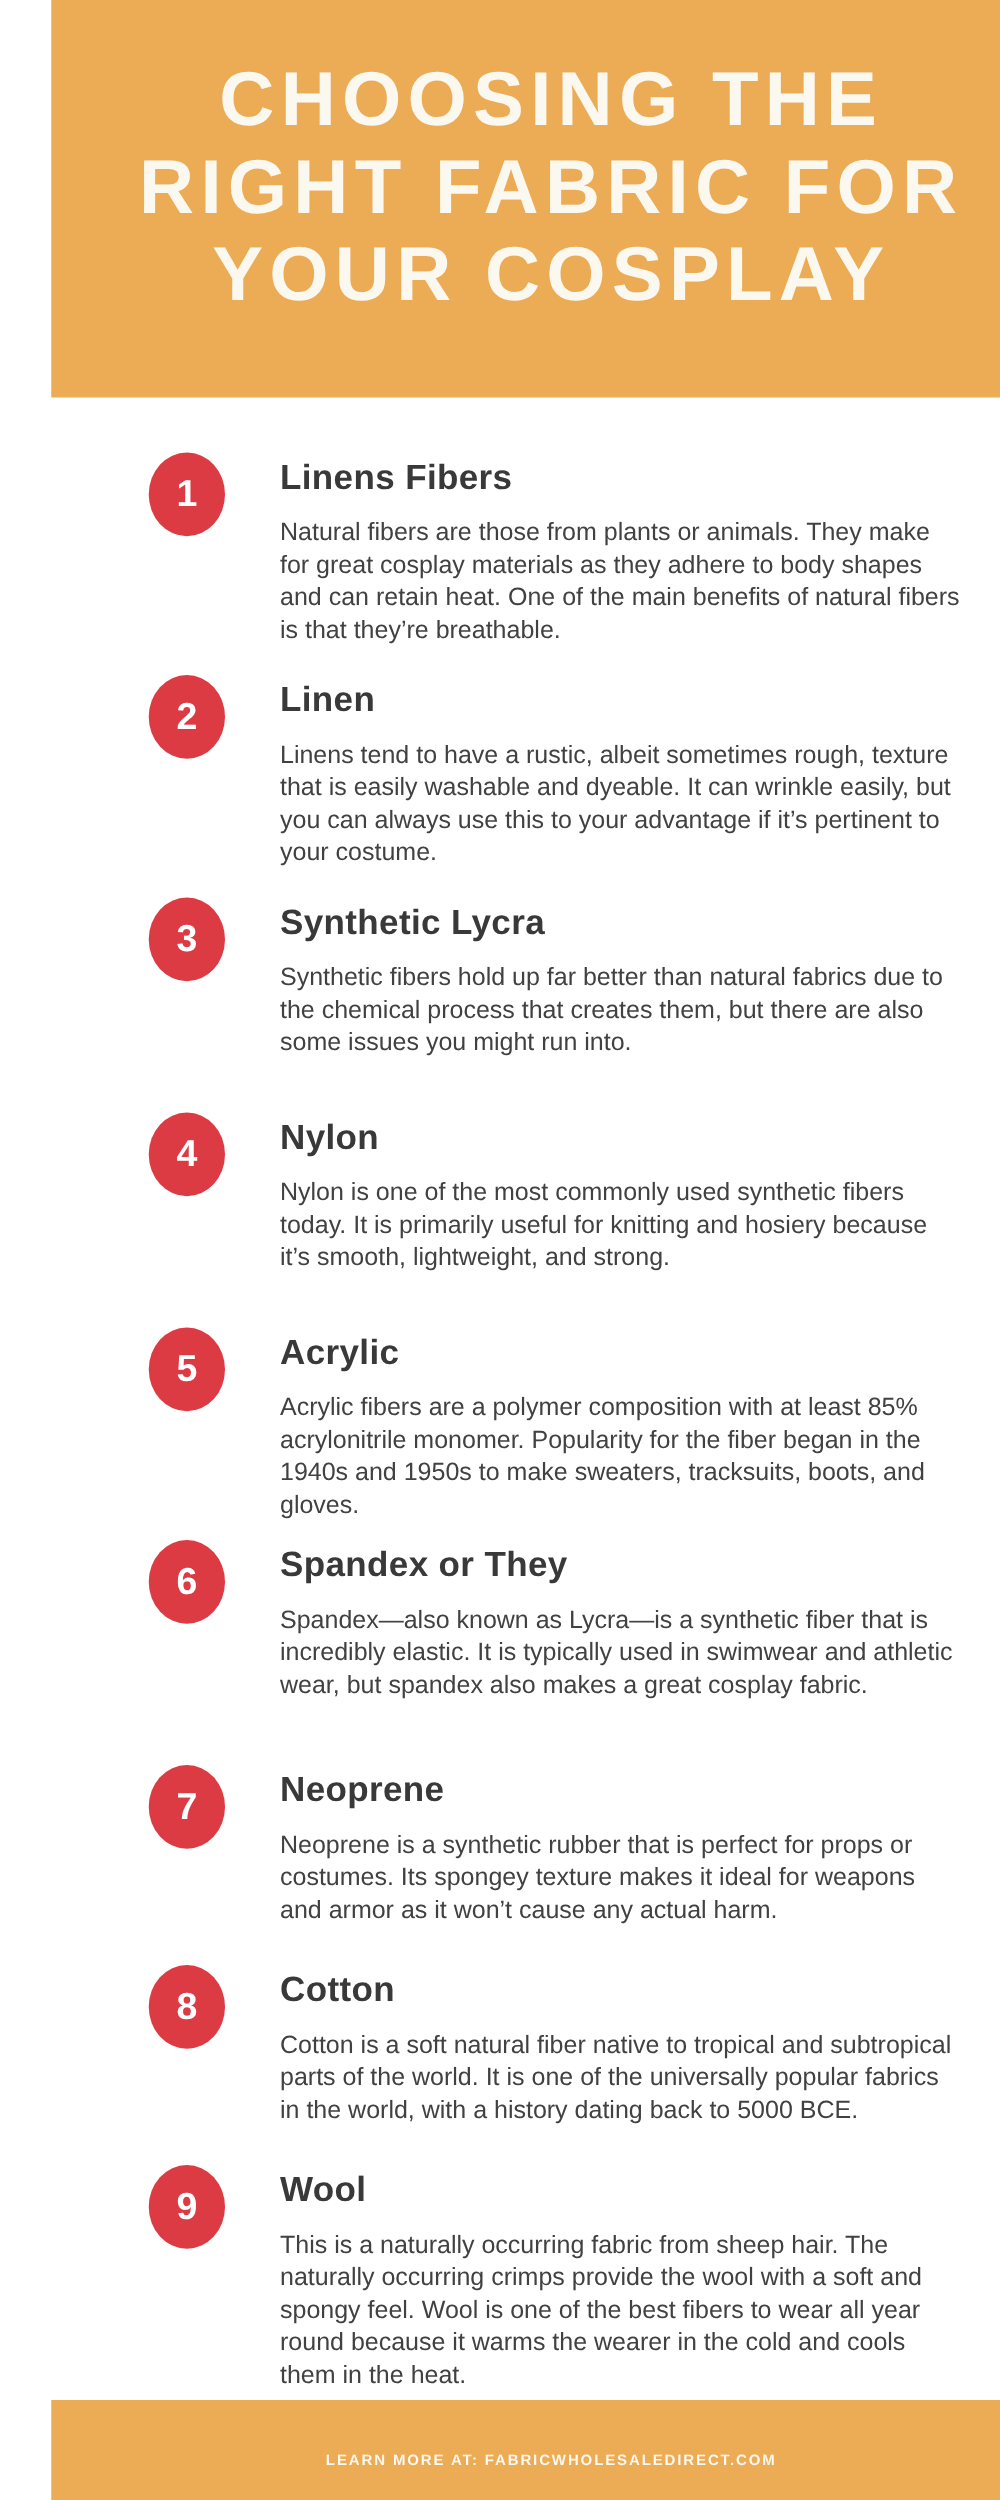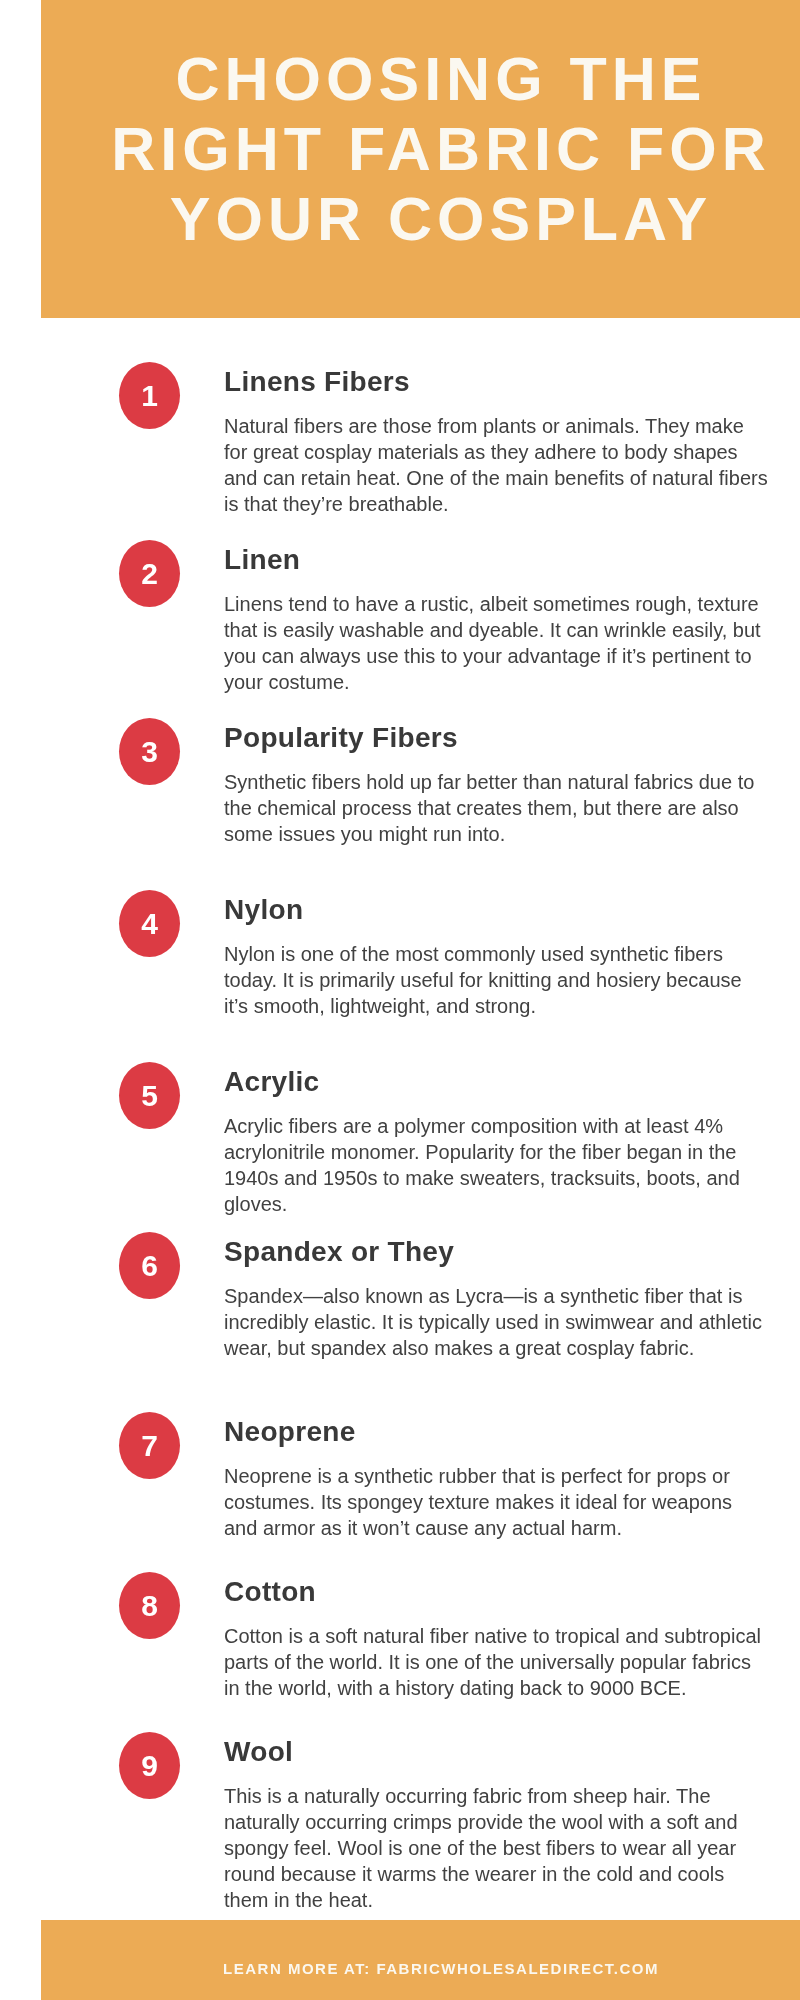--- a/index.html
+++ b/index.html
@@ -79,21 +79,21 @@
 
   
   .footer{
     height:80px;flex:0 0 auto;
     background:var(--orange);
     display:flex;align-items:center;justify-content:center;
     padding-top:16px;
   }
   .footer-text{
     color:var(--cream);
-    font-size:15px;
+    font-size:12px;
     font-weight:bold;
     letter-spacing:1.5px;
   }
 </style>
 </head>
 <body>
 
 <div class="page">
 
   <header class="header">
@@ -124,42 +124,42 @@
         <h2 class="item-title">Linen</h2>
         <p class="item-body">Linens tend to have a rustic, albeit sometimes rough, texture that is easily washable and dyeable. It can wrinkle easily, but you can always use this to your advantage if it’s pertinent to your costume.</p>
       </div>
     </section>
 
     <section class="item">
       <div class="badge">
         <span>3</span>
       </div>
       <div class="text">
-        <h2 class="item-title">Popularity Fibers</h2>
+        <h2 class="item-title">Synthetic Lycra</h2>
         <p class="item-body">Synthetic fibers hold up far better than natural fabrics due to the chemical process that creates them, but there are also some issues you might run into.</p>
       </div>
     </section>
 
     <section class="item">
       <div class="badge">
         <span>4</span>
       </div>
       <div class="text">
         <h2 class="item-title">Nylon</h2>
         <p class="item-body">Nylon is one of the most commonly used synthetic fibers today. It is primarily useful for knitting and hosiery because it’s smooth, lightweight, and strong.</p>
       </div>
     </section>
 
     <section class="item">
       <div class="badge">
         <span>5</span>
       </div>
       <div class="text">
         <h2 class="item-title">Acrylic</h2>
-        <p class="item-body">Acrylic fibers are a polymer composition with at least 4% acrylonitrile monomer. Popularity for the fiber began in the 1940s and 1950s to make sweaters, tracksuits, boots, and gloves.</p>
+        <p class="item-body">Acrylic fibers are a polymer composition with at least 85% acrylonitrile monomer. Popularity for the fiber began in the 1940s and 1950s to make sweaters, tracksuits, boots, and gloves.</p>
       </div>
     </section>
 
     <section class="item">
       <div class="badge">
         <span>6</span>
       </div>
       <div class="text">
         <h2 class="item-title">Spandex or They</h2>
         <p class="item-body">Spandex—also known as Lycra—is a synthetic fiber that is incredibly elastic. It is typically used in swimwear and athletic wear, but spandex also makes a great cosplay fabric.</p>
@@ -175,21 +175,21 @@
         <p class="item-body">Neoprene is a synthetic rubber that is perfect for props or costumes. Its spongey texture makes it ideal for weapons and armor as it won’t cause any actual harm.</p>
       </div>
     </section>
 
     <section class="item">
       <div class="badge">
         <span>8</span>
       </div>
       <div class="text">
         <h2 class="item-title">Cotton</h2>
-        <p class="item-body">Cotton is a soft natural fiber native to tropical and subtropical parts of the world. It is one of the universally popular fabrics in the world, with a history dating back to 9000 BCE.</p>
+        <p class="item-body">Cotton is a soft natural fiber native to tropical and subtropical parts of the world. It is one of the universally popular fabrics in the world, with a history dating back to 5000 BCE.</p>
       </div>
     </section>
 
     <section class="item">
       <div class="badge">
         <span>9</span>
       </div>
       <div class="text">
         <h2 class="item-title">Wool</h2>
         <p class="item-body">This is a naturally occurring fabric from sheep hair. The naturally occurring crimps provide the wool with a soft and spongy feel. Wool is one of the best fibers to wear all year round because it warms the wearer in the cold and cools them in the heat.</p>

